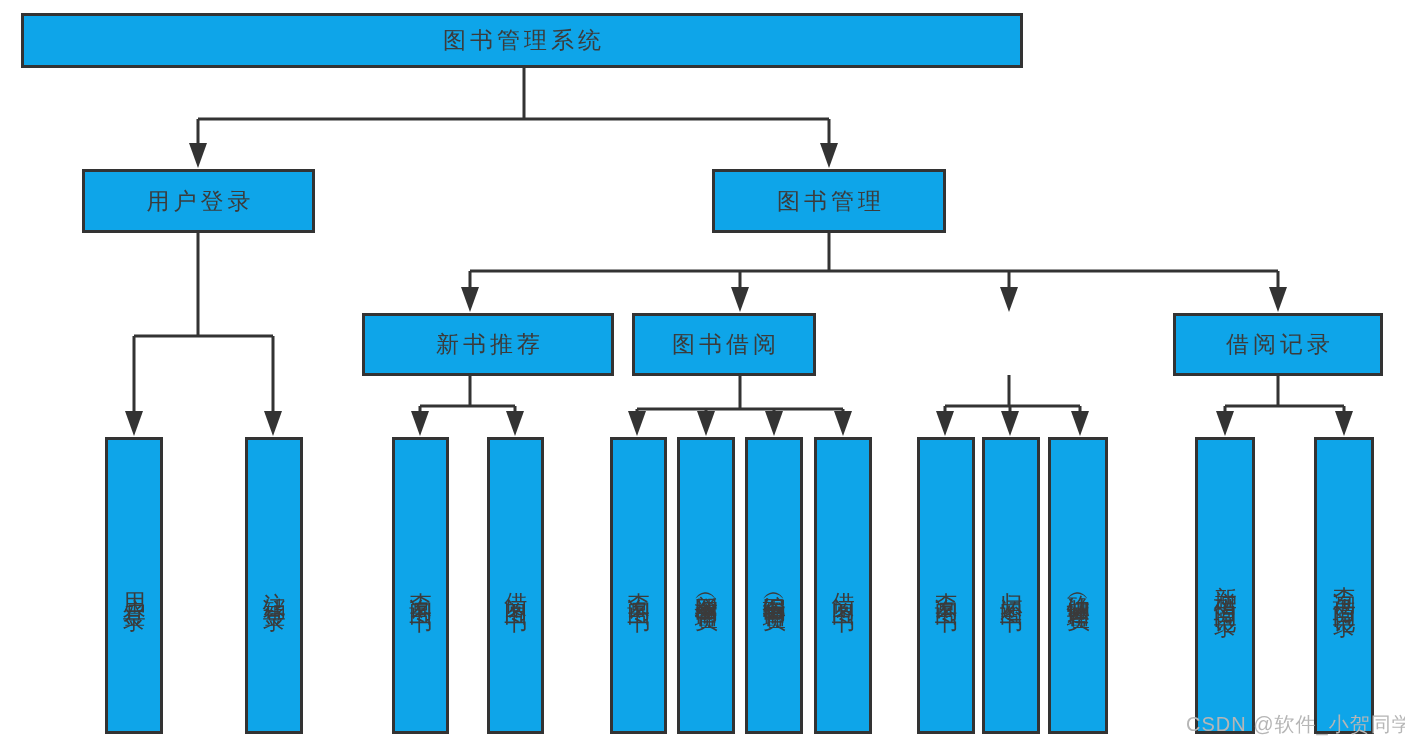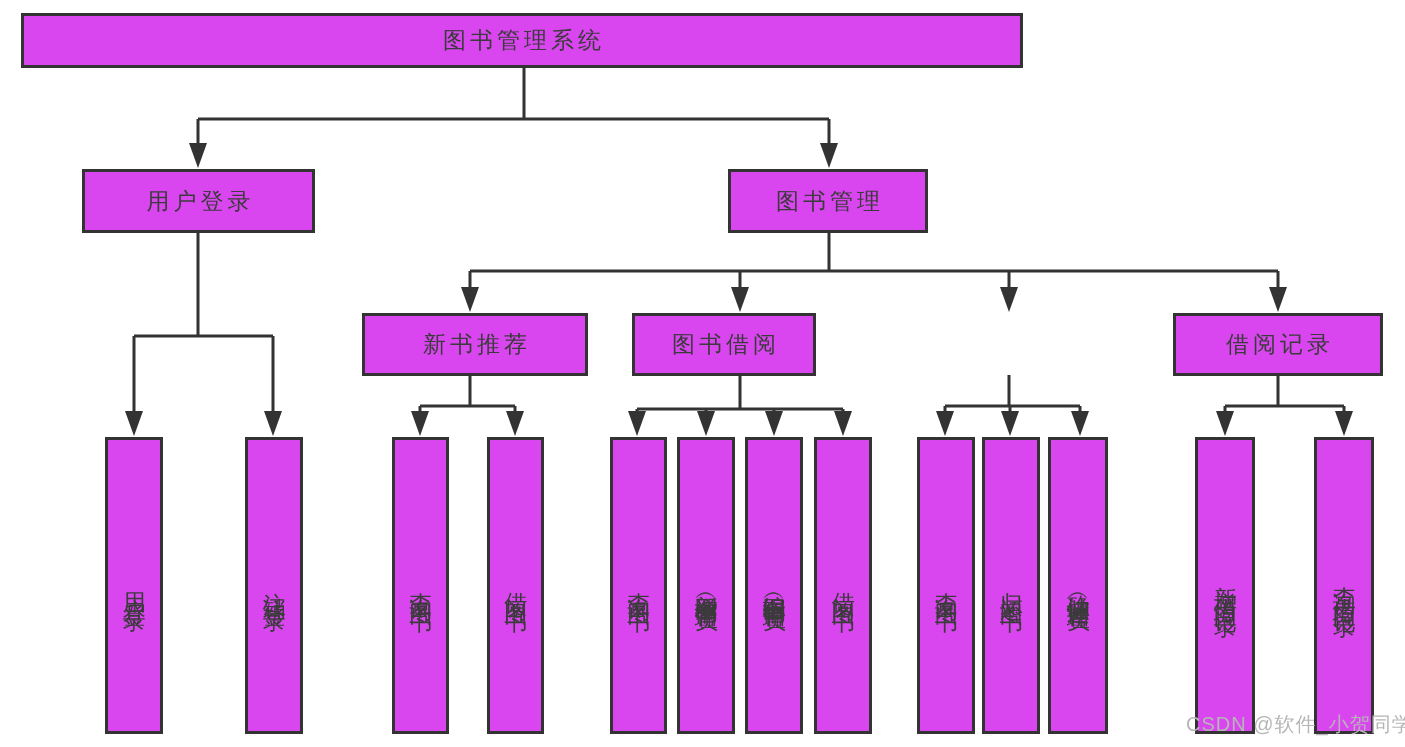--- a/index.html
+++ b/index.html
@@ -20,39 +20,39 @@
     position: absolute;
     left: 0; top: 0;
     width: 1405px;
     height: 747px;
     z-index: 1;
   }
   .box {
     position: absolute;
     box-sizing: border-box;
     border: 3px solid #333333;
-    background: #d946ef;
+    background: #0ea5e9;
     display: flex;
     align-items: center;
     justify-content: center;
     z-index: 2;
     color: #3b3b3b;
   }
   .hlabel {
     font-size: 23px;
     letter-spacing: 4px;
     text-indent: 4px;
     white-space: nowrap;
     line-height: 1;
   }
   .root-box   { left: 21px;  top: 13px;  width: 1002px; height: 55px; }
   .l2-user    { left: 82px;  top: 169px; width: 233px;  height: 64px; }
-  .l2-book    { left: 712px; top: 169px; width: 200px;  height: 64px; margin-left: 16px; }
+  .l2-book    { left: 712px; top: 169px; width: 234px;  height: 64px; }
   .l3 { top: 313px; height: 63px; }
-  .l3-newbook { left: 362px;  width: 226px; }
+  .l3-newbook { left: 362px;  width: 252px; }
   .l3-borrow  { left: 632px;  width: 184px; }
   .l3-current { left: 902px;  width: 215px; }
   .l3-record  { left: 1173px; width: 210px; }
   .leaf { top: 437px; height: 297px; }
   .vtext {
     writing-mode: vertical-rl;
     text-orientation: mixed;
     font-size: 23px;
     line-height: 1.1;
     letter-spacing: 6px;

